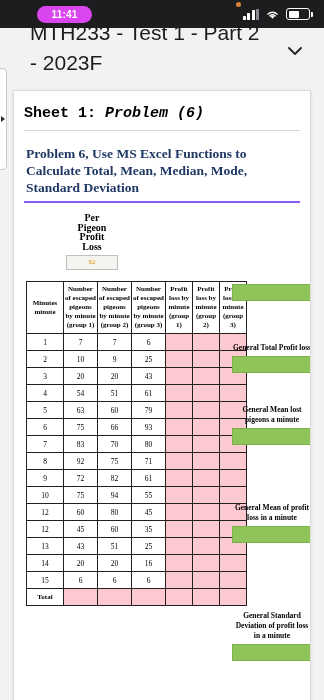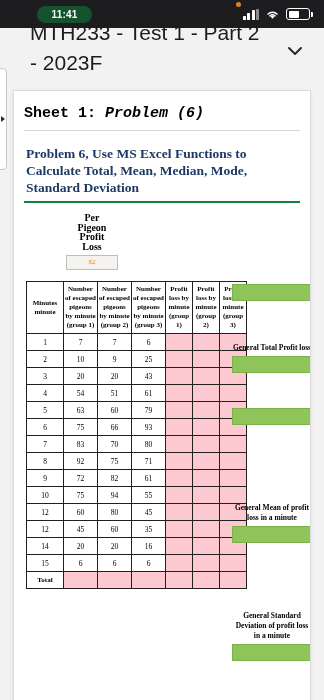--- a/index.html
+++ b/index.html
@@ -29,21 +29,21 @@
     background: #1d1d1f;
     z-index: 50;
   }
   .time-pill {
     position: absolute;
     left: 37px;
     top: 6px;
     width: 55px;
     height: 17px;
     border-radius: 9px;
-    background: #14532d;
+    background: #d946ef;
     color: #ffffff;
     font-size: 10px;
     font-weight: bold;
     line-height: 17px;
     text-align: center;
     letter-spacing: 0.2px;
     font-family: "Liberation Sans", sans-serif;
   }
   .status-right {
     position: absolute;
@@ -184,21 +184,21 @@
   }
 
   .problem-title {
     margin-top: 14px;
     padding: 0 2px 5px 2px;
     font-family: "Liberation Serif", serif;
     font-size: 13.5px;
     font-weight: bold;
     line-height: 17px;
     color: #1f3864;
-    border-bottom: 2px solid #15803d;
+    border-bottom: 2px solid #8b5cf6;
   }
 
   
   .pp-block {
     position: absolute;
     left: 52px;
     top: 108px;
     width: 52px;
     text-align: center;
   }
@@ -469,20 +469,29 @@
               <tr>
                 <td class="num tall">12</td>
                 <td class="num tall">45</td>
                 <td class="num tall">60</td>
                 <td class="num tall">35</td>
                 <td class="num pink tall"></td>
                 <td class="num pink tall"></td>
                 <td class="num pink tall"></td>
               </tr>
               <tr>
+                <td class="num">13</td>
+                <td class="num">43</td>
+                <td class="num">51</td>
+                <td class="num">25</td>
+                <td class="num pink"></td>
+                <td class="num pink"></td>
+                <td class="num pink"></td>
+              </tr>
+              <tr>
                 <td class="num">14</td>
                 <td class="num">20</td>
                 <td class="num">20</td>
                 <td class="num">16</td>
                 <td class="num pink"></td>
                 <td class="num pink"></td>
                 <td class="num pink"></td>
               </tr>
               <tr>
                 <td class="num">15</td>
@@ -508,20 +517,21 @@
 
       <div class="side" id="side-col">
           <div class="side-group" style="top: 0px;">
             <div class="side-cell"></div>
           </div>
           <div class="side-group" style="top: 62px;">
             <div class="side-label">General Total Profit loss</div>
             <div class="side-cell"></div>
           </div>
           <div class="side-group" style="top: 124px;">
+            <div class="side-label">General Mean lost pigeons a minute</div>
             <div class="side-cell"></div>
           </div>
           <div class="side-group" style="top: 222px;">
             <div class="side-label">General Mean of profit loss in a minute</div>
             <div class="side-cell"></div>
           </div>
           <div class="side-group" style="top: 330px;">
             <div class="side-label">General Standard Deviation of profit loss in a minute</div>
             <div class="side-cell"></div>
           </div>

